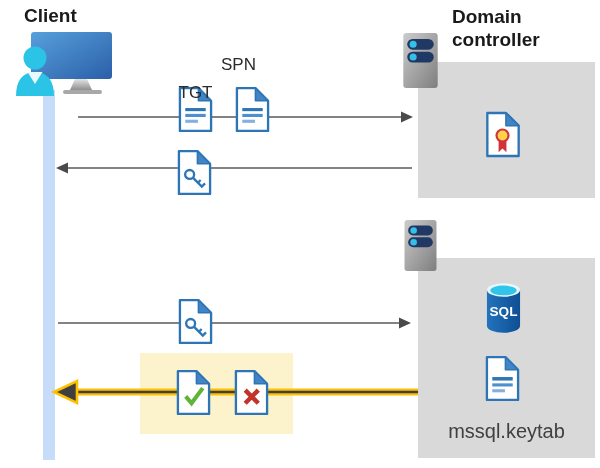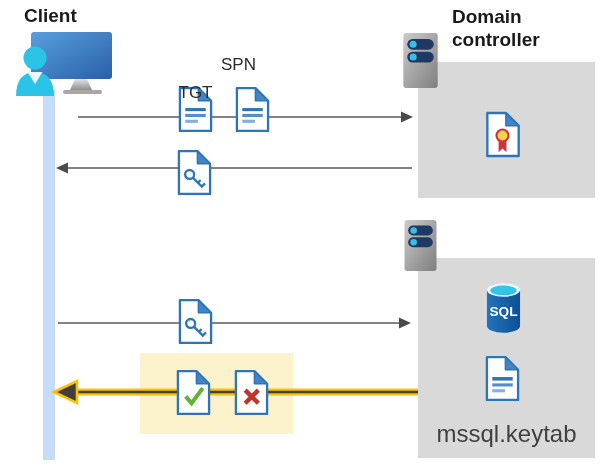--- a/index.html
+++ b/index.html
@@ -3,21 +3,21 @@
 <meta charset="utf-8">
 <style>
   html,body { margin:0; padding:0; background:#ffffff; }
   #canvas {
     position:relative; width:600px; height:468px; background:#ffffff;
     font-family:"Liberation Sans", sans-serif; overflow:hidden;
   }
   .abs { position:absolute; }
   .heading { font-weight:bold; font-size:19px; color:#1a1a1a; line-height:23px; }
   .ticket-label { font-size:17px; color:#2b2b2b; text-align:center; }
-  .sub-label { font-size:24px; color:#404040; text-align:center; }
+  .sub-label { font-size:20px; color:#404040; text-align:center; }
   .gray-box { background:#d9d9d9; }
   #lifeline { background:#c6dcf8; }
   #highlight-box { background:#fcf3cd; }
   svg { display:block; }
   svg text { font-family:"Liberation Sans", sans-serif; }
   #arrow-layer { left:0; top:0; pointer-events:none; }
 </style>
 </head>
 <body>
 

